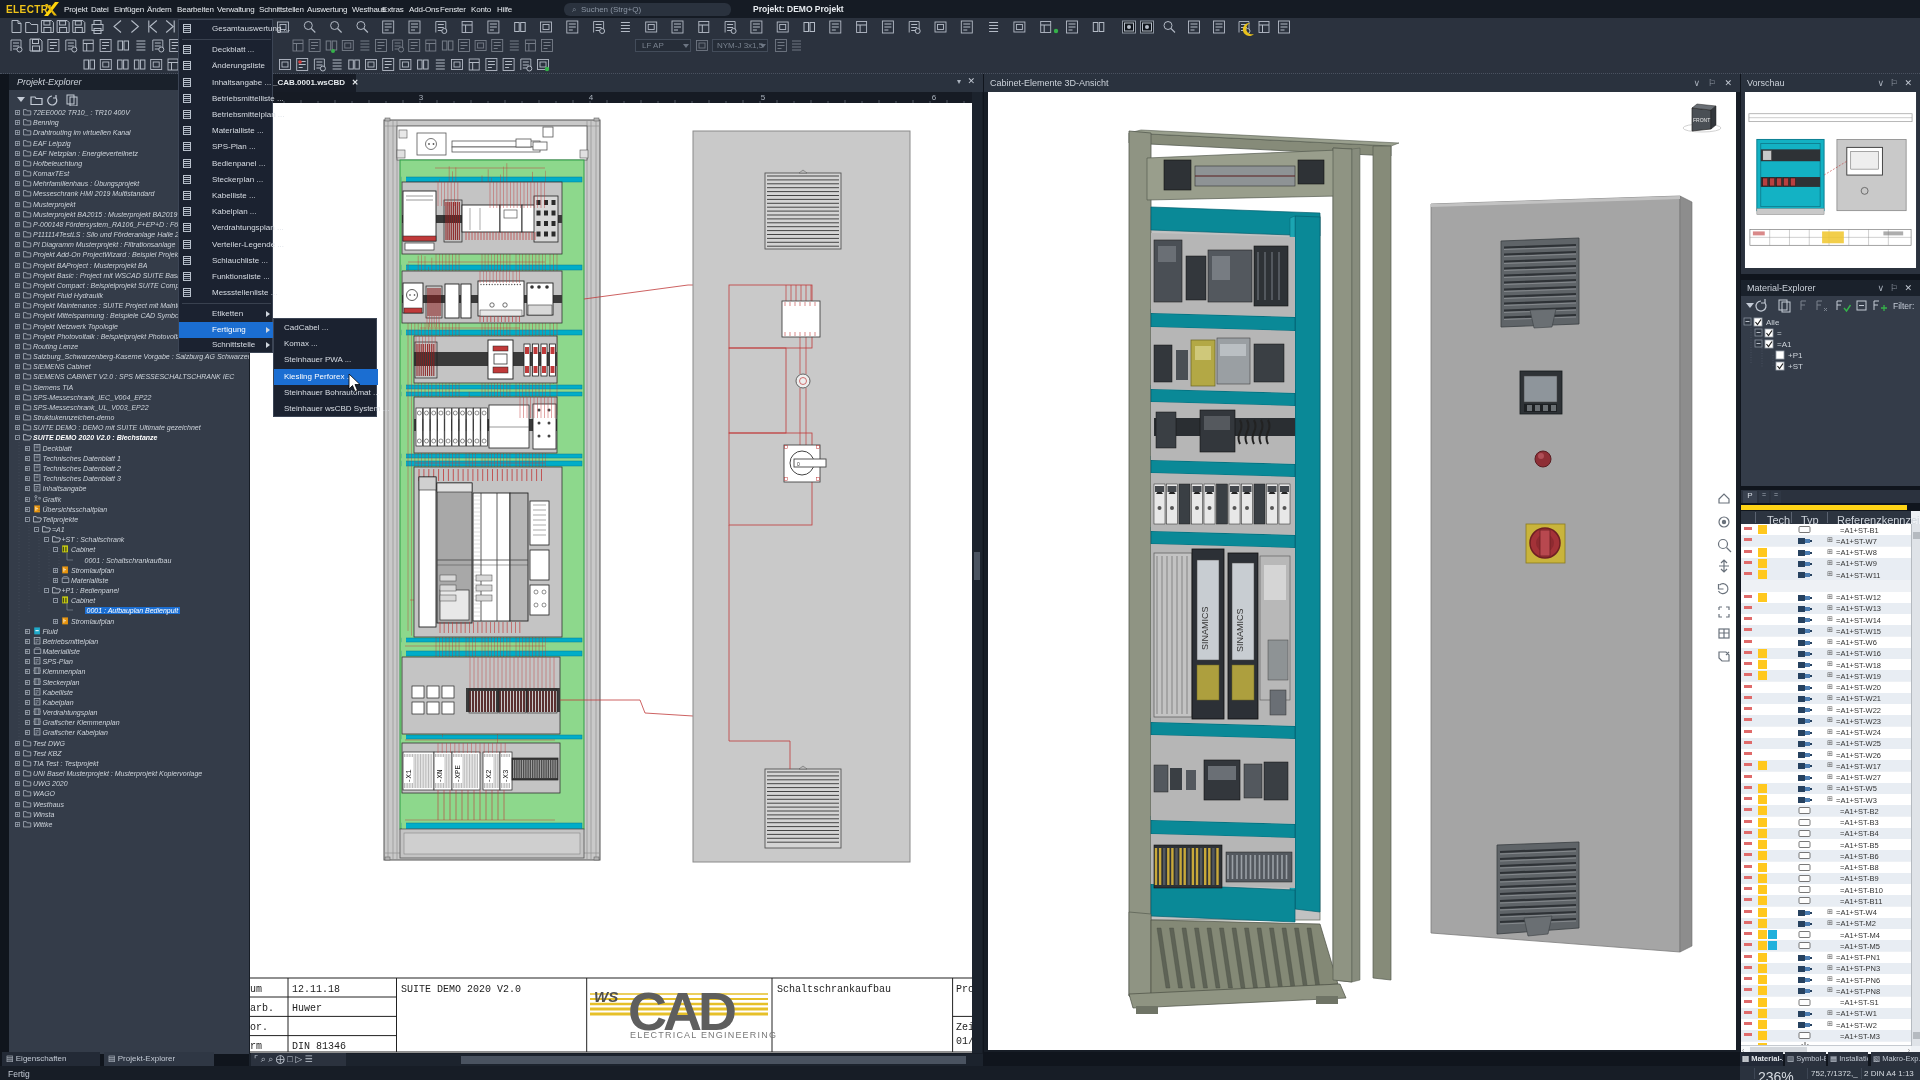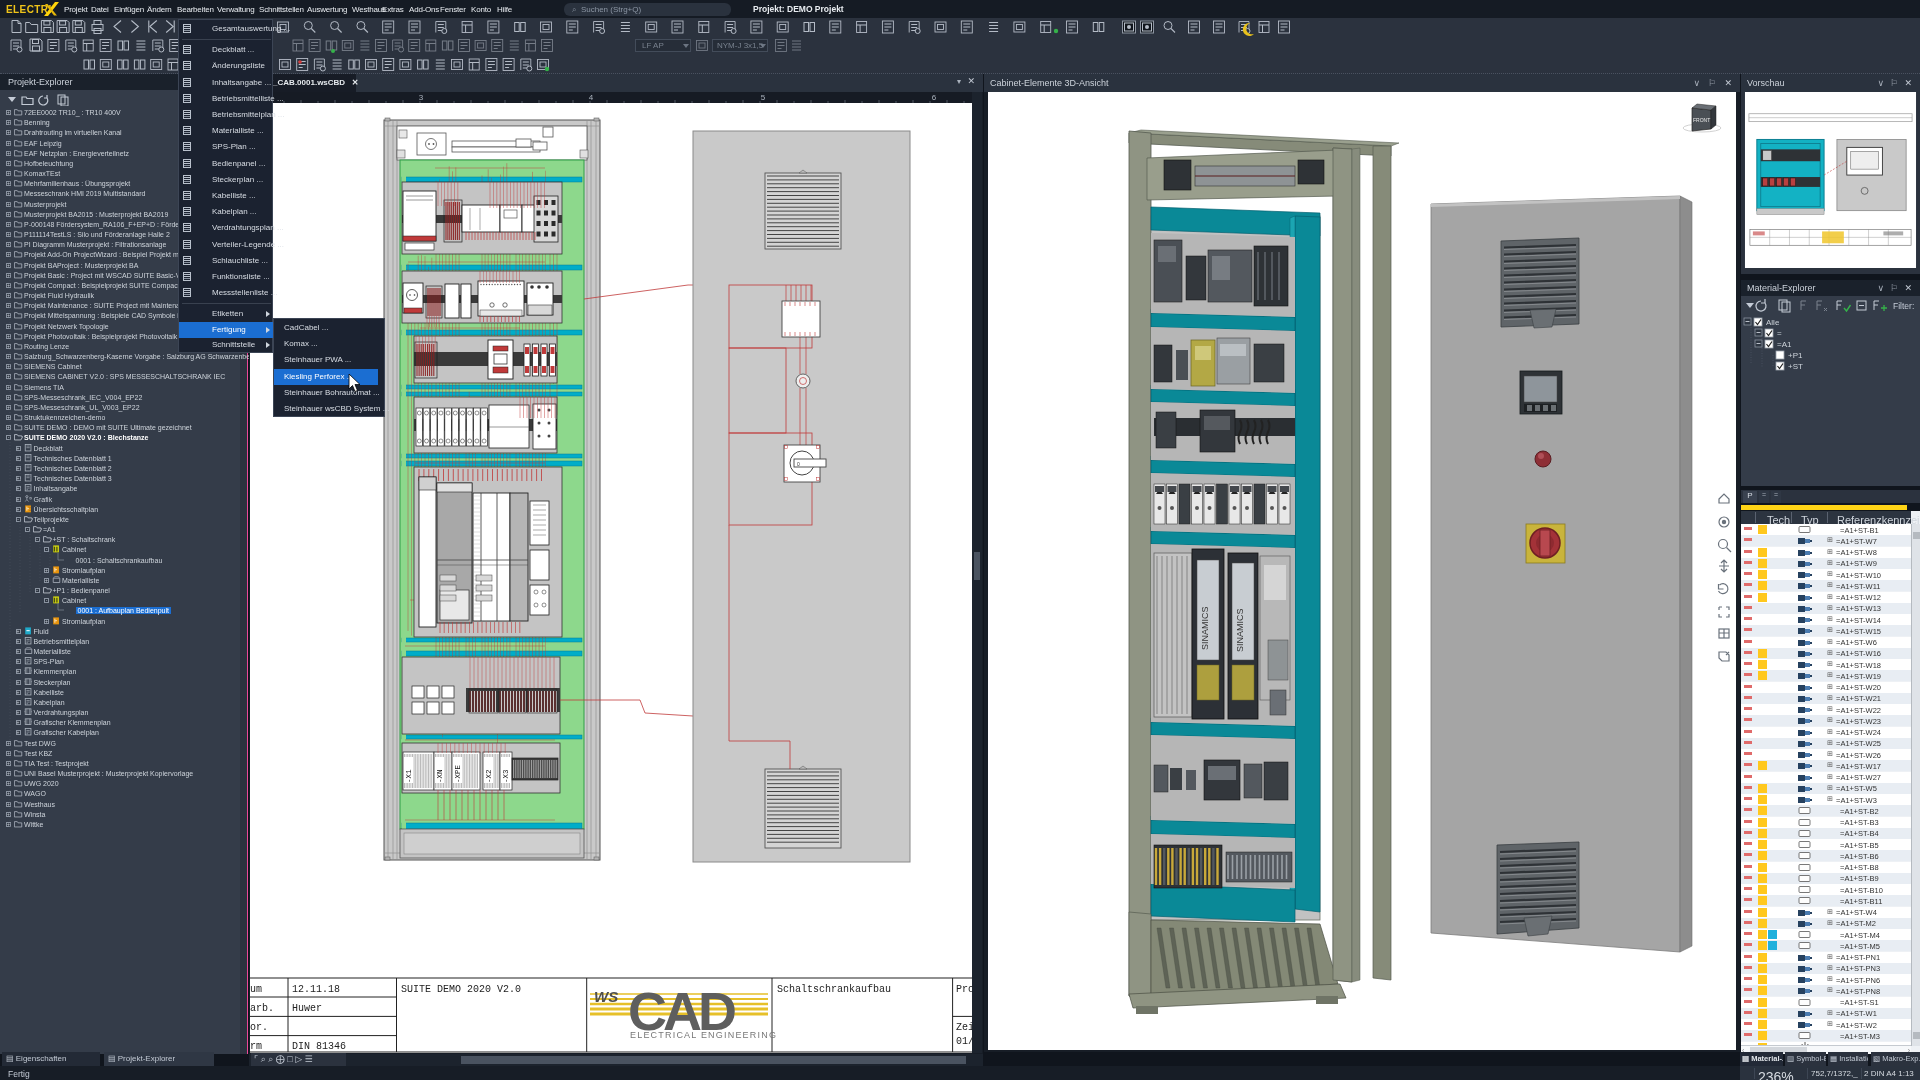--- a/index.html
+++ b/index.html
@@ -4,21 +4,21 @@
 html,body{width:1920px;height:1080px;overflow:hidden;background:#10151d;font-family:"Liberation Sans",sans-serif;}
 .abs{position:absolute;}
 #menubar{position:absolute;left:0;top:0;width:1920px;height:18px;background:#151b24;color:#dde2e8;}
 .mi{position:absolute;top:5px;font-size:8px;letter-spacing:-0.2px;color:#e8ecf0;}
 #searchbox{position:absolute;left:564px;top:2.5px;width:167px;height:13px;background:#2a323e;border-radius:6px;color:#8c96a4;font-size:8px;padding-left:8px;line-height:13px;}
 #projlbl{position:absolute;left:753px;top:4px;font-size:8.5px;font-weight:bold;color:#e8ecf0;}
 .tbrow{position:absolute;left:0;width:1920px;background:#2b323e;}
 #tb1{top:18px;height:18px;}
 #tb2{top:36px;height:18px;}
 #tb3{top:54px;height:20px;border-bottom:1px dotted #4a5260;}
-#pe{position:absolute;left:0;top:74px;width:248px;height:980px;background:#343c49;border-right:4px solid #ec4899;}
+#pe{position:absolute;left:9px;top:74px;width:248px;height:980px;background:#343c49;border-right:4px solid #ec4899;font-style:italic;}
 #pehead{position:absolute;left:0;top:0;width:248px;height:16px;background:#1a212b;color:#ccd2da;font-size:9px;line-height:16px;padding-left:8px;}
 .trow{position:absolute;height:10px;font-size:7px;color:#ced4db;white-space:nowrap;}
 .trow .eb{position:absolute;width:5px;height:5px;border:1px solid #8a93a0;background:#2e3642;color:#c9cfd8;font-size:5px;line-height:3.5px;text-align:center;top:2px;}
 .trow .lbl{position:absolute;top:1px;}
 .sel{background:#1b6ed2;color:#fff;padding:0 2px;}
 .bold{font-weight:bold;color:#fff;}
 #ctr{position:absolute;left:249px;top:74px;width:734px;height:992px;background:#171d26;}
 #tabbar{position:absolute;left:0;top:0;width:734px;height:18px;background:#2a323e;}
 #tab1{position:absolute;left:1px;top:0px;width:106px;height:18px;background:#171c26;color:#e6eaee;font-size:8px;line-height:18px;padding-left:6px;font-weight:bold;}
 #ruler{position:absolute;left:1px;top:18px;width:722px;height:11px;background:#161b24;color:#aab2bd;font-size:8px;}
@@ -35,21 +35,21 @@
 #mehead{position:absolute;left:0;top:0;width:179px;height:16px;background:#1a212b;color:#ccd2da;font-size:9px;line-height:16px;padding-left:6px;}
 #mtbl{position:absolute;left:1741px;top:511px;width:179px;height:543px;background:#eef1f5;}
 .mrow{position:absolute;left:0;width:170px;height:11.25px;font-size:7.5px;color:#333;}
 .hdrit{color:#cfd5dc;font-size:11px;top:3px;}
 .ydash{position:absolute;left:3px;top:3px;width:8px;height:3px;background:#e06a6a;}
 .ysq{position:absolute;left:17px;top:1px;width:9px;height:9px;background:#ffc81e;}
 .csq{position:absolute;left:27px;top:1px;width:9px;height:9px;background:#1fb0dc;}
 .statusbar{position:absolute;left:0;top:1066px;width:1920px;height:14px;background:#171d26;color:#c3cad4;font-size:8.5px;}
 .btab{position:absolute;top:1052px;height:14px;background:#2b323e;color:#c3cad4;font-size:8px;line-height:14px;white-space:nowrap;overflow:hidden;}
 #menu1{position:absolute;left:178px;top:19px;width:95px;height:334px;background:#1b2230;border:1px solid #3c4555;z-index:50;}
-#menu2{position:absolute;left:273px;top:318px;width:112px;height:99px;background:#1b2230;border:1px solid #3c4555;z-index:51;}
+#menu2{position:absolute;left:273px;top:318px;width:104px;height:99px;background:#1b2230;border:1px solid #3c4555;z-index:51;}
 .m1i{position:absolute;left:0;width:95px;height:16px;font-size:8px;color:#d8dde4;line-height:16px;white-space:nowrap;}
 .m1i .ic{position:absolute;left:4px;top:3px;width:8px;height:9px;border:1px solid #b9c1cc;background:linear-gradient(#1b2230 20%,#b9c1cc 20%,#b9c1cc 30%,#1b2230 30%,#1b2230 45%,#b9c1cc 45%,#b9c1cc 55%,#1b2230 55%,#1b2230 70%,#8a93a0 70%,#8a93a0 80%,#1b2230 80%);}
 .m1i .tx{position:absolute;left:17px;top:0px;margin-left:16px;}
 .m2i{position:absolute;left:0;width:104px;height:16px;font-size:8px;color:#d8dde4;line-height:16px;white-space:nowrap;}
 .m2i .tx{position:absolute;left:10px;top:0px;}
 .mhl{background:#1b6ed2;color:#fff;}
 .arr{position:absolute;right:4px;top:5px;width:0;height:0;border-left:4px solid #cfd5dd;border-top:3px solid transparent;border-bottom:3px solid transparent;}
 .sep{position:absolute;left:3px;width:89px;height:1px;background:#39414f;}
 </style></head><body>
 <div id="menubar"></div>
@@ -2058,21 +2058,21 @@
       <span class="ydash"></span>
       <span class="ysq"></span>
       <svg width="16" height="9" viewBox="0 0 16 9" style="position:absolute;left:56px;top:1px">
         <rect x="1" y="2" width="7" height="6" fill="#26415f"></rect>
         <rect x="8" y="3" width="5" height="4" fill="#4a7bb0"></rect>
         <rect x="13" y="4" width="2" height="2" fill="#26415f"></rect>
       </svg>
       <span style="position:absolute;left:86px;top:1px;color:#555;font-size:7px">⊞ </span>
       <span style="position:absolute;left:95px;top:1.5px;">=A1+ST-W10</span>
     </div>
-<div class="mrow" style="top:69px;background:#e8edf3">
+<div class="mrow" style="top:58px;background:#e8edf3">
       <span class="ydash"></span>
       <span class="ysq"></span>
       <svg width="16" height="9" viewBox="0 0 16 9" style="position:absolute;left:56px;top:1px">
         <rect x="1" y="2" width="7" height="6" fill="#26415f"></rect>
         <rect x="8" y="3" width="5" height="4" fill="#4a7bb0"></rect>
         <rect x="13" y="4" width="2" height="2" fill="#26415f"></rect>
       </svg>
       <span style="position:absolute;left:86px;top:1px;color:#555;font-size:7px">⊞ </span>
       <span style="position:absolute;left:95px;top:1.5px;">=A1+ST-W11</span>
     </div>

